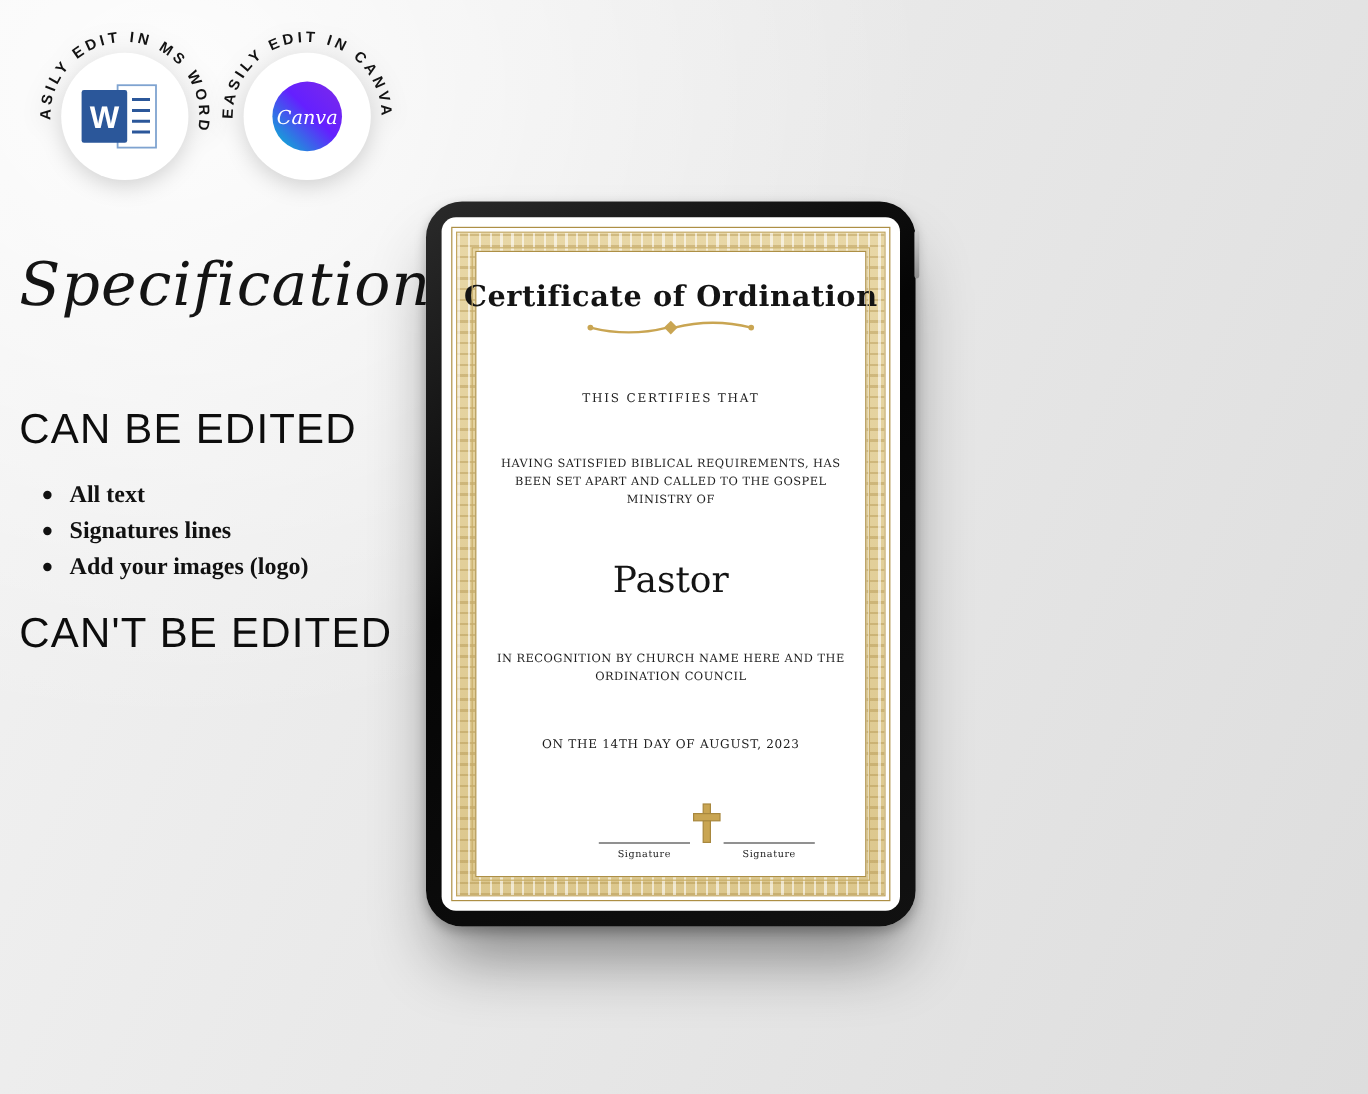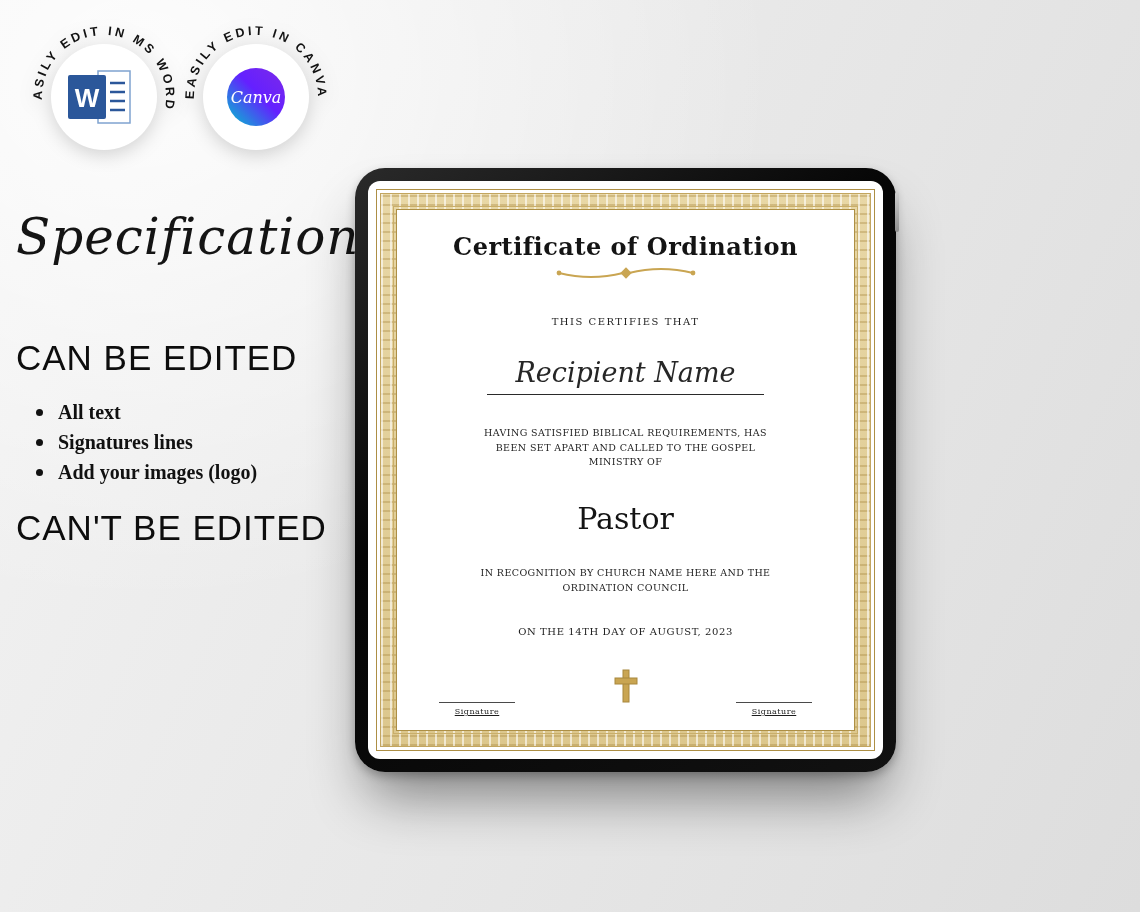--- a/index.html
+++ b/index.html
@@ -21,21 +21,21 @@
   .spec-heading{position:absolute; left:16px; font-size:35px; font-weight:400; color:#0d0d0d; letter-spacing:1px;}
   #heading-can{top:338px;} #heading-cant{top:508px;}
   .spec-list{position:absolute; left:34px; margin:0; padding:0; list-style:none; width:280px;font-family:Liberation Serif, serif;}
   #list-can{top:398px;} #list-cant{top:578px;}
   .spec-list li{position:relative; padding-left:24px; font-size:20px; font-weight:700; color:#111;
     line-height:29px; margin-bottom:1px;}
   .spec-list li::before{content:""; position:absolute; left:2px; top:11px; width:7px; height:7px;
     border-radius:50%; background:#111;}
 
   
-  #tablet{position:absolute; left:355px; top:168px; width:541px; height:604px;
+  #tablet{position:absolute; left:355px; top:168px; width:408px; height:604px;
     background:linear-gradient(145deg,#2a2a2a,#050505 40%,#111);
     border-radius:30px; padding:13px; box-sizing:border-box;
     box-shadow:0 35px 55px -12px rgba(0,0,0,.45), 0 4px 10px rgba(0,0,0,.25);}
   .tablet-side-button{position:absolute; right:-3px; top:24px; width:4px; height:40px;
     background:linear-gradient(#cfcfcf,#8e8e8e); border-radius:2px;}
   #screen{position:relative; width:100%; height:100%; background:#fff; border-radius:12px; overflow:hidden;}
 
   
   #cert{position:absolute; inset:8px; border:1.5px solid #ad8f45; padding:3px; box-sizing:border-box; background:#fff;}
   #cert-band{height:100%; box-sizing:border-box; padding:15px;
@@ -49,22 +49,22 @@
     display:flex; flex-direction:column; justify-content:space-between; align-items:center;
     text-align:center; padding:22px 16px 14px; font-family:"DejaVu Serif",serif; color:#1c1c1c;}
   .cert-title{font-size:24px; font-weight:700; letter-spacing:.5px; color:#141414; white-space:nowrap;}
   .cert-flourish{margin-top:4px;}
   .cert-certifies{font-size:10px; letter-spacing:1.5px;}
   .cert-recipient{display:inline-block; font-style:italic; font-size:27px; color:#262626;
     border-bottom:1.5px solid #2a2a2a; padding:0 28px 6px;}
   .cert-body{font-size:9.5px; letter-spacing:.4px; line-height:1.55; max-width:312px; margin:0 auto;}
   .cert-role{font-size:30px; font-weight:400; color:#141414;}
   .cert-date{font-size:10px; letter-spacing:.6px;}
-  .sig-row{width:100%; display:flex; justify-content:space-between; align-items:flex-end;
-    box-sizing:border-box; padding:0 26px;text-decoration:underline;}
+  .sig-row{width:100%; display:flex; justify-content:flex-end; align-items:flex-end;
+    box-sizing:border-box; padding:0 26px;}
   .sig{display:flex; flex-direction:column; align-items:center;}
   .sig-line{width:76px; border-bottom:1px solid #4a4a4a; height:0; margin-bottom:4px;}
   .sig-label{font-size:8px; letter-spacing:.5px; color:#222; font-family:"DejaVu Serif",serif;}
   .cross-wrap{margin-bottom:8px;}
 
   
   #brand{position:absolute; left:856px; top:748px; width:250px; height:110px;}
   #brand-squares{position:absolute; left:0; top:0;}
   .brand-name{position:absolute; left:20px; top:32px; font-size:16.5px; font-weight:700;
     color:#5f6d77; letter-spacing:.6px; white-space:nowrap;}
@@ -142,23 +142,20 @@
                   <circle cx="142" cy="8" r="2.4" fill="#c9a552"></circle>
                   <rect x="71" y="4" width="8" height="8" transform="rotate(45 75 8)" fill="#c9a552"></rect>
                 </svg>
               </div>
             </div>
 
             <div>
               <div class="cert-certifies">THIS CERTIFIES THAT</div>
             </div>
 
-            <div>
-              <span class="cert-recipient">Recipient Name</span>
-            </div>
 
             <div class="cert-body">HAVING SATISFIED BIBLICAL REQUIREMENTS, HAS BEEN SET APART AND CALLED TO THE GOSPEL MINISTRY OF</div>
 
             <div class="cert-role">Pastor</div>
 
             <div class="cert-body">IN RECOGNITION BY CHURCH NAME HERE AND THE ORDINATION COUNCIL</div>
 
             <div class="cert-date">ON THE 14TH DAY OF AUGUST, 2023</div>
 
             <div class="sig-row">

